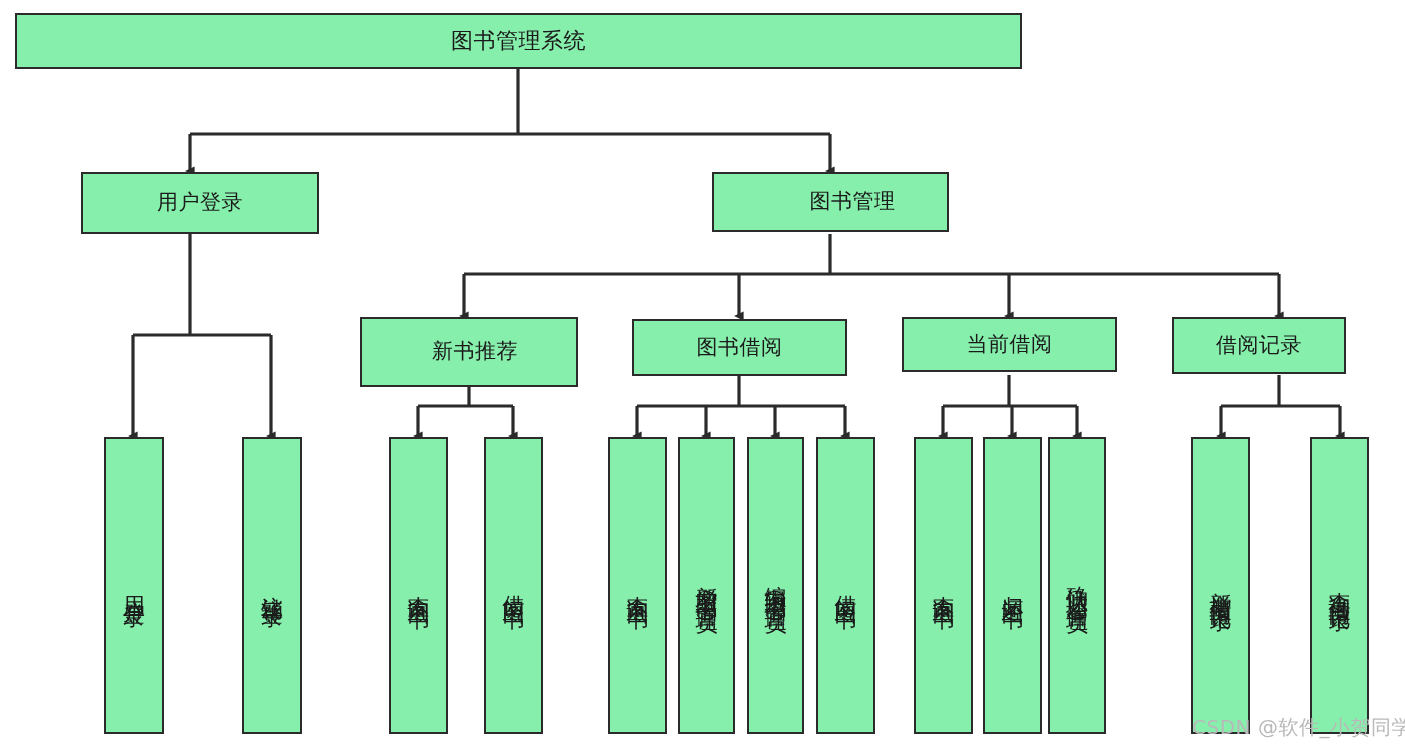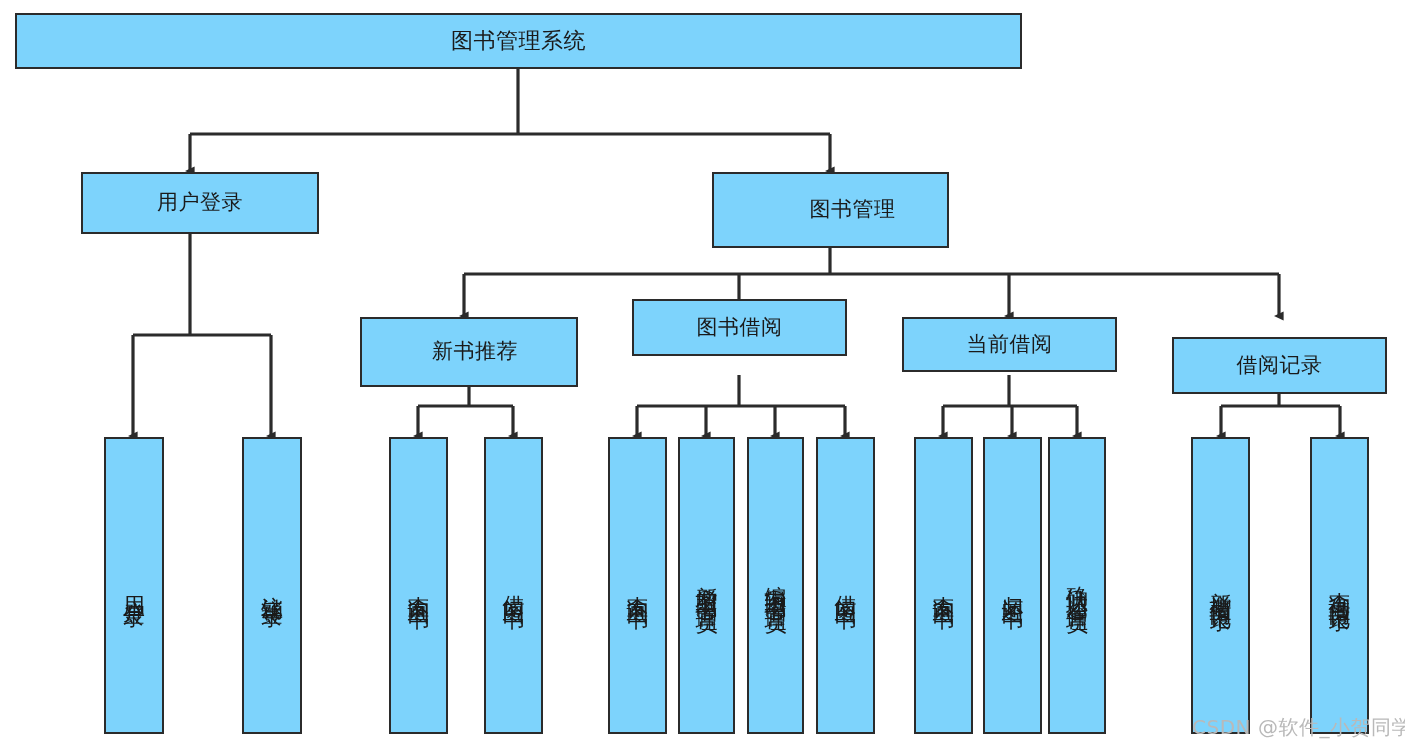--- a/index.html
+++ b/index.html
@@ -23,21 +23,21 @@
     position: absolute;
     left: 0;
     top: 0;
     width: 1405px;
     height: 747px;
     pointer-events: none;
   }
   .node {
     position: absolute;
     box-sizing: border-box;
-    background: #7dd3fc;
+    background: #86efac;
     border: 2px solid #2b2b2b;
     display: flex;
     align-items: center;
     justify-content: center;
     color: #1a1a1a;
   }
   .node-label {
     display: block;
     text-align: center;
     line-height: 1.12;
@@ -130,37 +130,37 @@
   </svg>
 
   <div class="node horiz" id="node-title" style="left:15px; top:13px; width:1007px; height:56px;">
     <span class="node-label">图书管理系统</span>
   </div>
 
   <div class="node horiz" style="left:81px; top:172px; width:238px; height:62px;">
     <span class="node-label">用户登录</span>
   </div>
 
-  <div class="node horiz" style="left:712px; top:172px; width:237px; height:76px;padding-left:44px;">
+  <div class="node horiz" style="left:712px; top:172px; width:237px; height:60px;padding-left:44px;">
     <span class="node-label">图书管理</span>
   </div>
 
   <div class="node horiz" style="left:360px; top:317px; width:218px; height:70px;padding-left:12px;">
     <span class="node-label">新书推荐</span>
   </div>
 
-  <div class="node horiz" style="left:632px; top:299px; width:215px; height:57px;">
+  <div class="node horiz" style="left:632px; top:319px; width:215px; height:57px;">
     <span class="node-label">图书借阅</span>
   </div>
 
   <div class="node horiz" style="left:902px; top:317px; width:215px; height:55px;">
     <span class="node-label">当前借阅</span>
   </div>
 
-  <div class="node horiz" style="left:1172px; top:317px; width:215px; height:57px;margin-top:20px;">
+  <div class="node horiz" style="left:1172px; top:317px; width:174px; height:57px;">
     <span class="node-label">借阅记录</span>
   </div>
 
   <div class="node vert" style="left:104px; top:437px; width:60px; height:297px;">
     <span class="node-label">用户登录</span>
   </div>
 
   <div class="node vert" style="left:242px; top:437px; width:60px; height:297px;">
     <span class="node-label">注销登录</span>
   </div>

